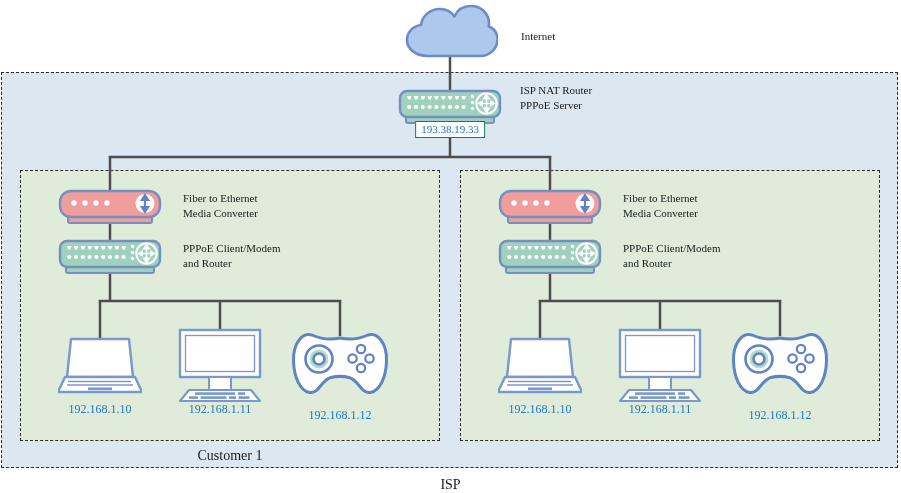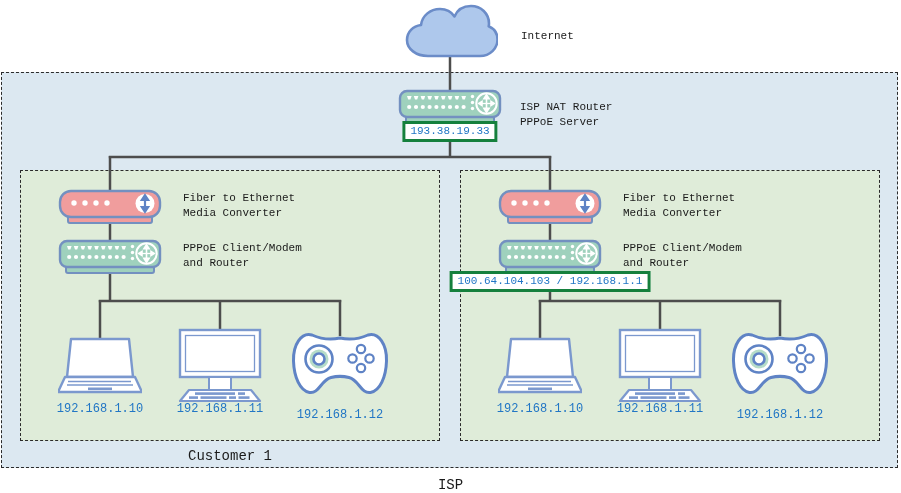--- a/index.html
+++ b/index.html
@@ -1,29 +1,29 @@
 <!DOCTYPE html>
 <html><head>
 <meta charset="utf-8">
 <style>
   html,body{margin:0;padding:0;background:#ffffff;}
   .canvas{
     position:relative;width:901px;height:493px;overflow:hidden;
-    font-family:Liberation Mono, monospace;
+    font-family:Liberation Serif, serif;
     background:#ffffff;color:#1a1a1a;
   }
   .zone{position:absolute;border:1px dashed #2b2b2b;box-sizing:border-box;}
   .isp-zone{left:1px;top:72px;width:897px;height:396px;background:#dce8f1;}
   .customer-zone{top:170px;width:420px;height:271px;background:#dfecd9;}
   .cz1{left:20px;} .cz2{left:460px;}
   svg.lines{position:absolute;left:0;top:0;pointer-events:none;}
   .lbl{position:absolute;font-size:11px;line-height:15px;color:#1a1a1a;white-space:nowrap;}
   .ip-box{
     position:absolute;transform:translateX(-50%);
-    background:#ffffff;border:3px solid #15803d;
+    background:#ffffff;border:1px solid #15803d;
     font-size:11px;line-height:13px;padding:1px 5px;
     color:#2176c5;white-space:nowrap;
   }
   .ip-text{
     position:absolute;transform:translateX(-50%);
     font-size:12px;color:#2176c5;white-space:nowrap;
   }
   .zone-label{position:absolute;font-size:14px;color:#1a1a1a;text-align:center;}
   .cust-content{position:absolute;top:170px;width:420px;height:271px;}
   .cc1{left:20px;} .cc2{left:460px;}
@@ -158,21 +158,21 @@
   </svg>
 
   <svg class="icon" style="left:402px;top:4px;width:96px;height:56px" viewBox="0 0 96 56">
       <use href="#sym-cloud"></use>
     </svg>
   <div class="lbl" style="left:521px;top:29px">Internet</div>
 
   <svg class="icon" style="left:398px;top:89px;width:104px;height:36px" viewBox="0 0 104 36">
       <use href="#sym-router"></use>
     </svg>
-  <div class="lbl" style="left:520px;top:100px">
+  <div class="lbl" style="left:520px;top:83px">
     <div>ISP NAT Router</div>
     <div>PPPoE Server</div>
   </div>
   <div class="ip-box" style="left:450px;top:121px">193.38.19.33</div>
 
   <div class="cust-content cc1">
     <svg class="icon" style="left:38px;top:19px;width:104px;height:36px" viewBox="0 0 104 36">
         <use href="#sym-converter"></use>
       </svg>
     <div class="lbl" style="left:163px;top:21px">
@@ -211,21 +211,20 @@
       <div>Fiber to Ethernet</div>
       <div>Media Converter</div>
     </div>
     <svg class="icon" style="left:38px;top:69px;width:104px;height:36px" viewBox="0 0 104 36">
         <use href="#sym-router"></use>
       </svg>
     <div class="lbl" style="left:163px;top:71px">
       <div>PPPoE Client/Modem</div>
       <div>and Router</div>
     </div>
-    <div class="ip-box" style="left:90px;top:101px">100.64.104.103 / 192.168.1.1</div>
 
     <svg class="icon" style="left:38px;top:167px;width:84px;height:60px" viewBox="0 0 84 60">
         <use href="#sym-laptop"></use>
       </svg>
     <div class="ip-text" style="left:80px;top:232px">192.168.1.10</div>
 
     <svg class="icon" style="left:158px;top:158px;width:84px;height:74px" viewBox="0 0 84 74">
         <use href="#sym-monitor"></use>
       </svg>
     <div class="ip-text" style="left:200px;top:232px">192.168.1.11</div>

